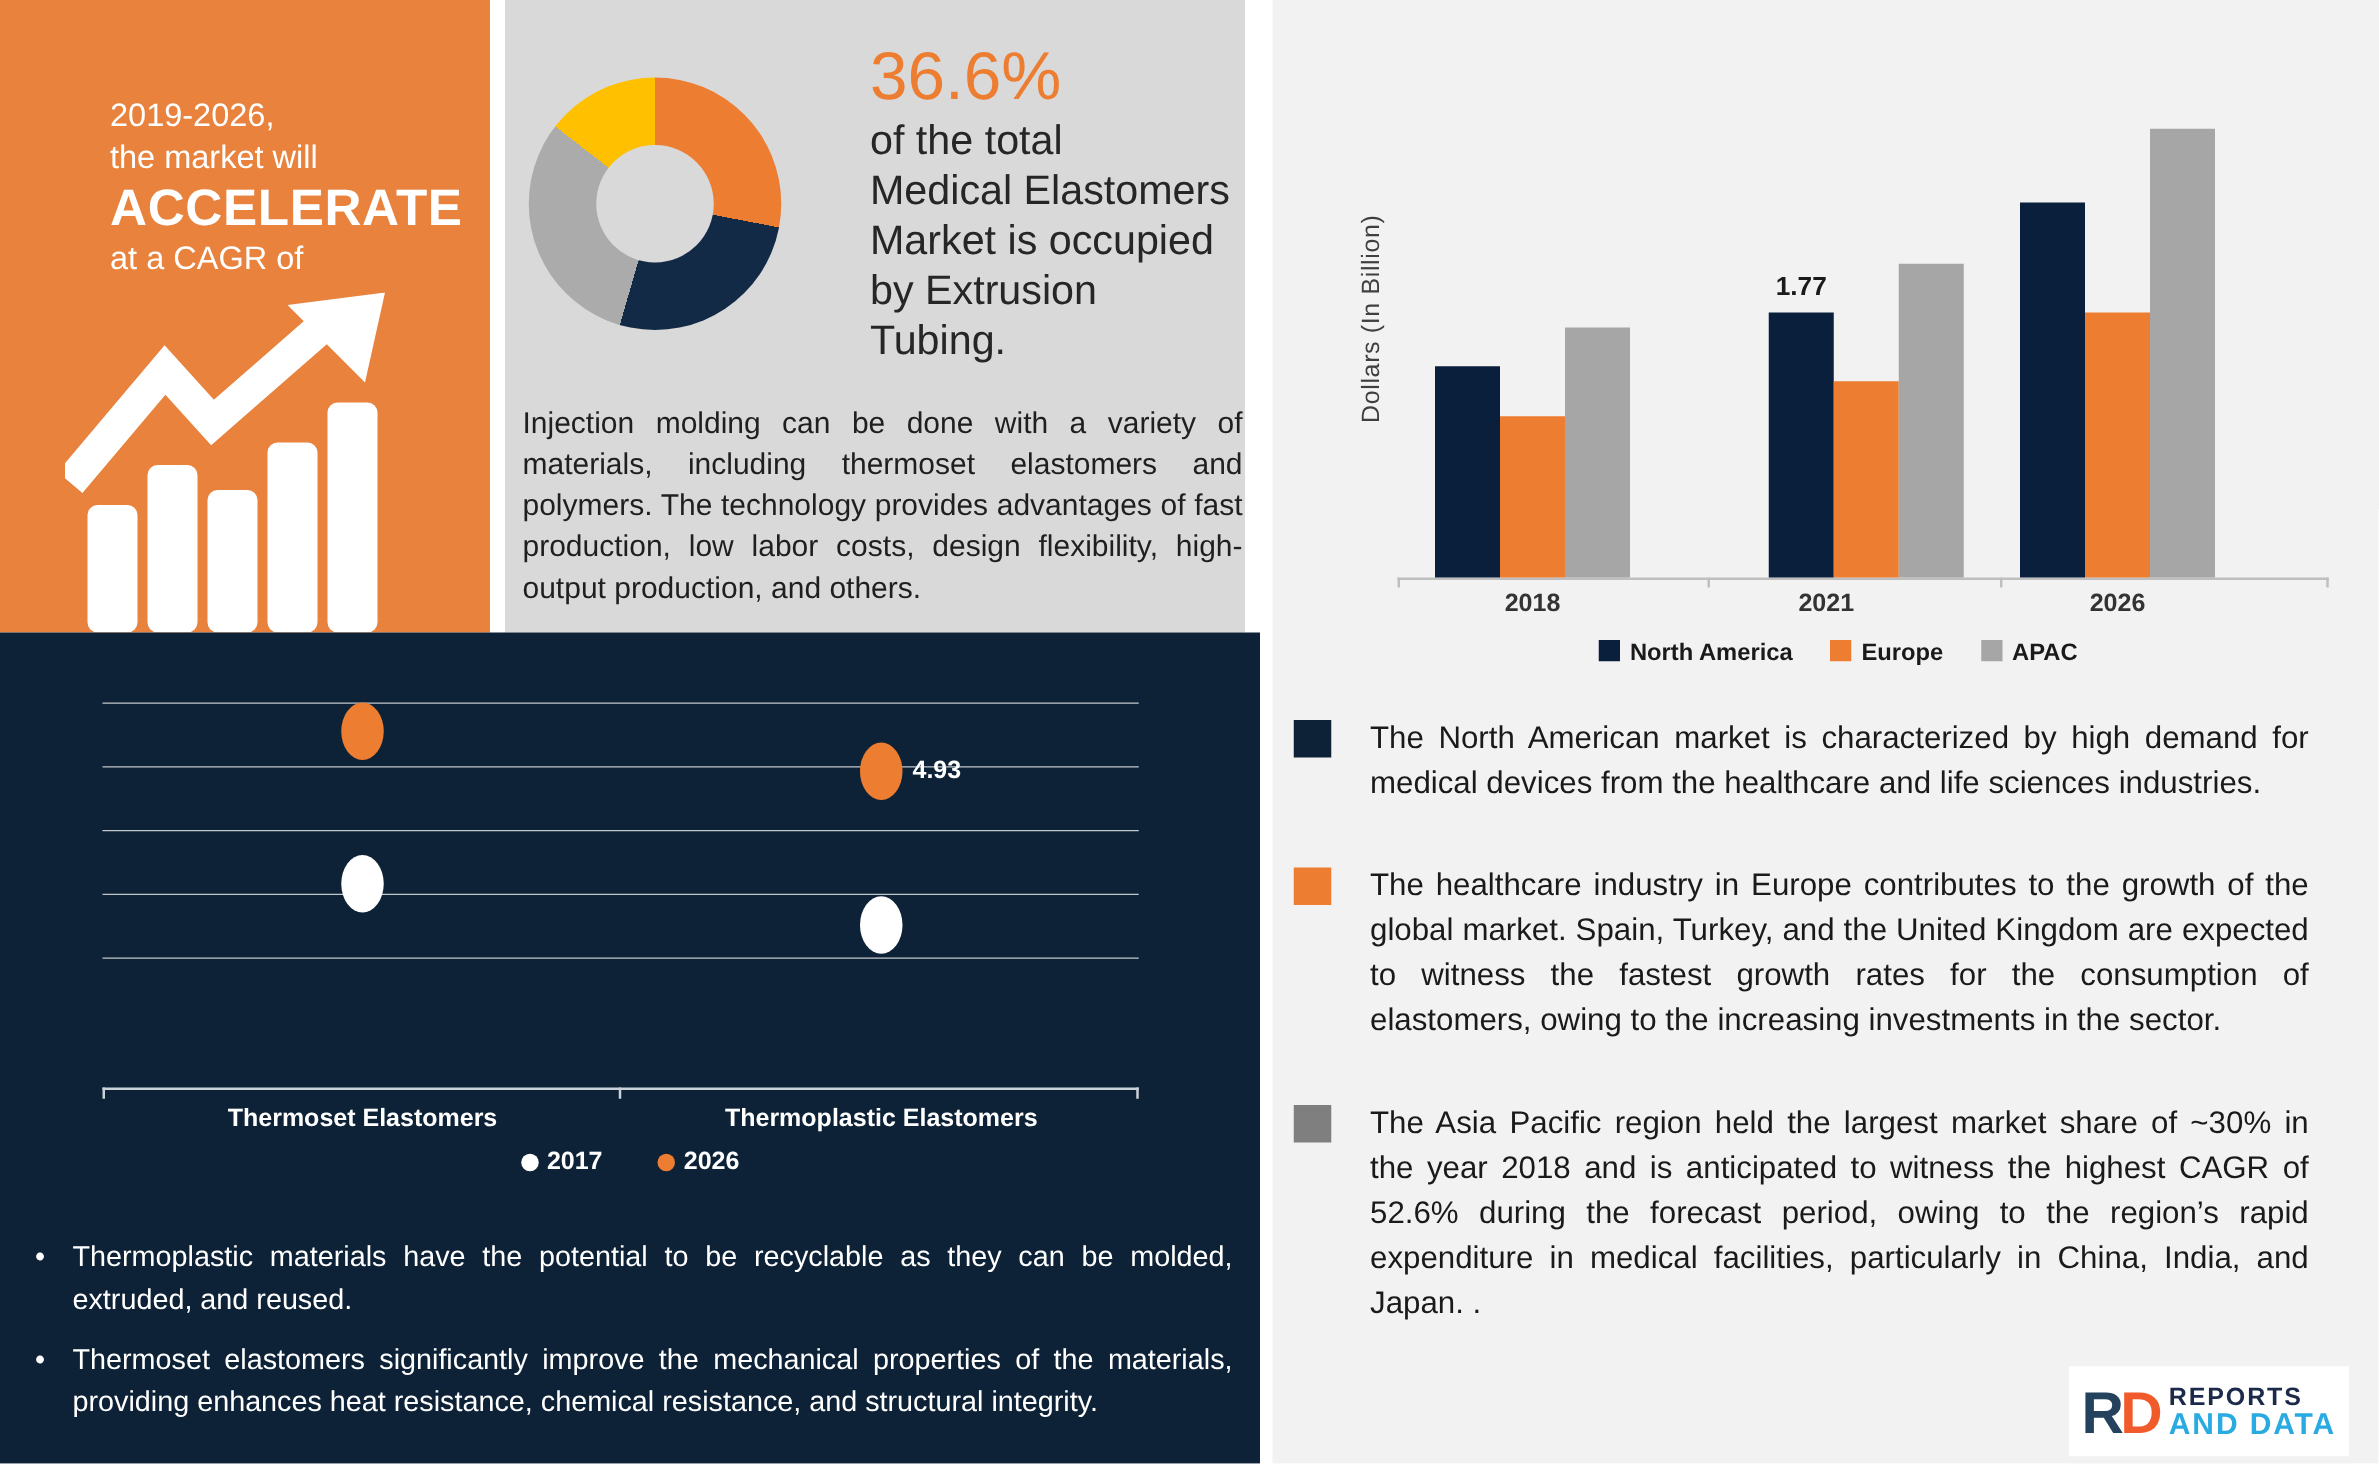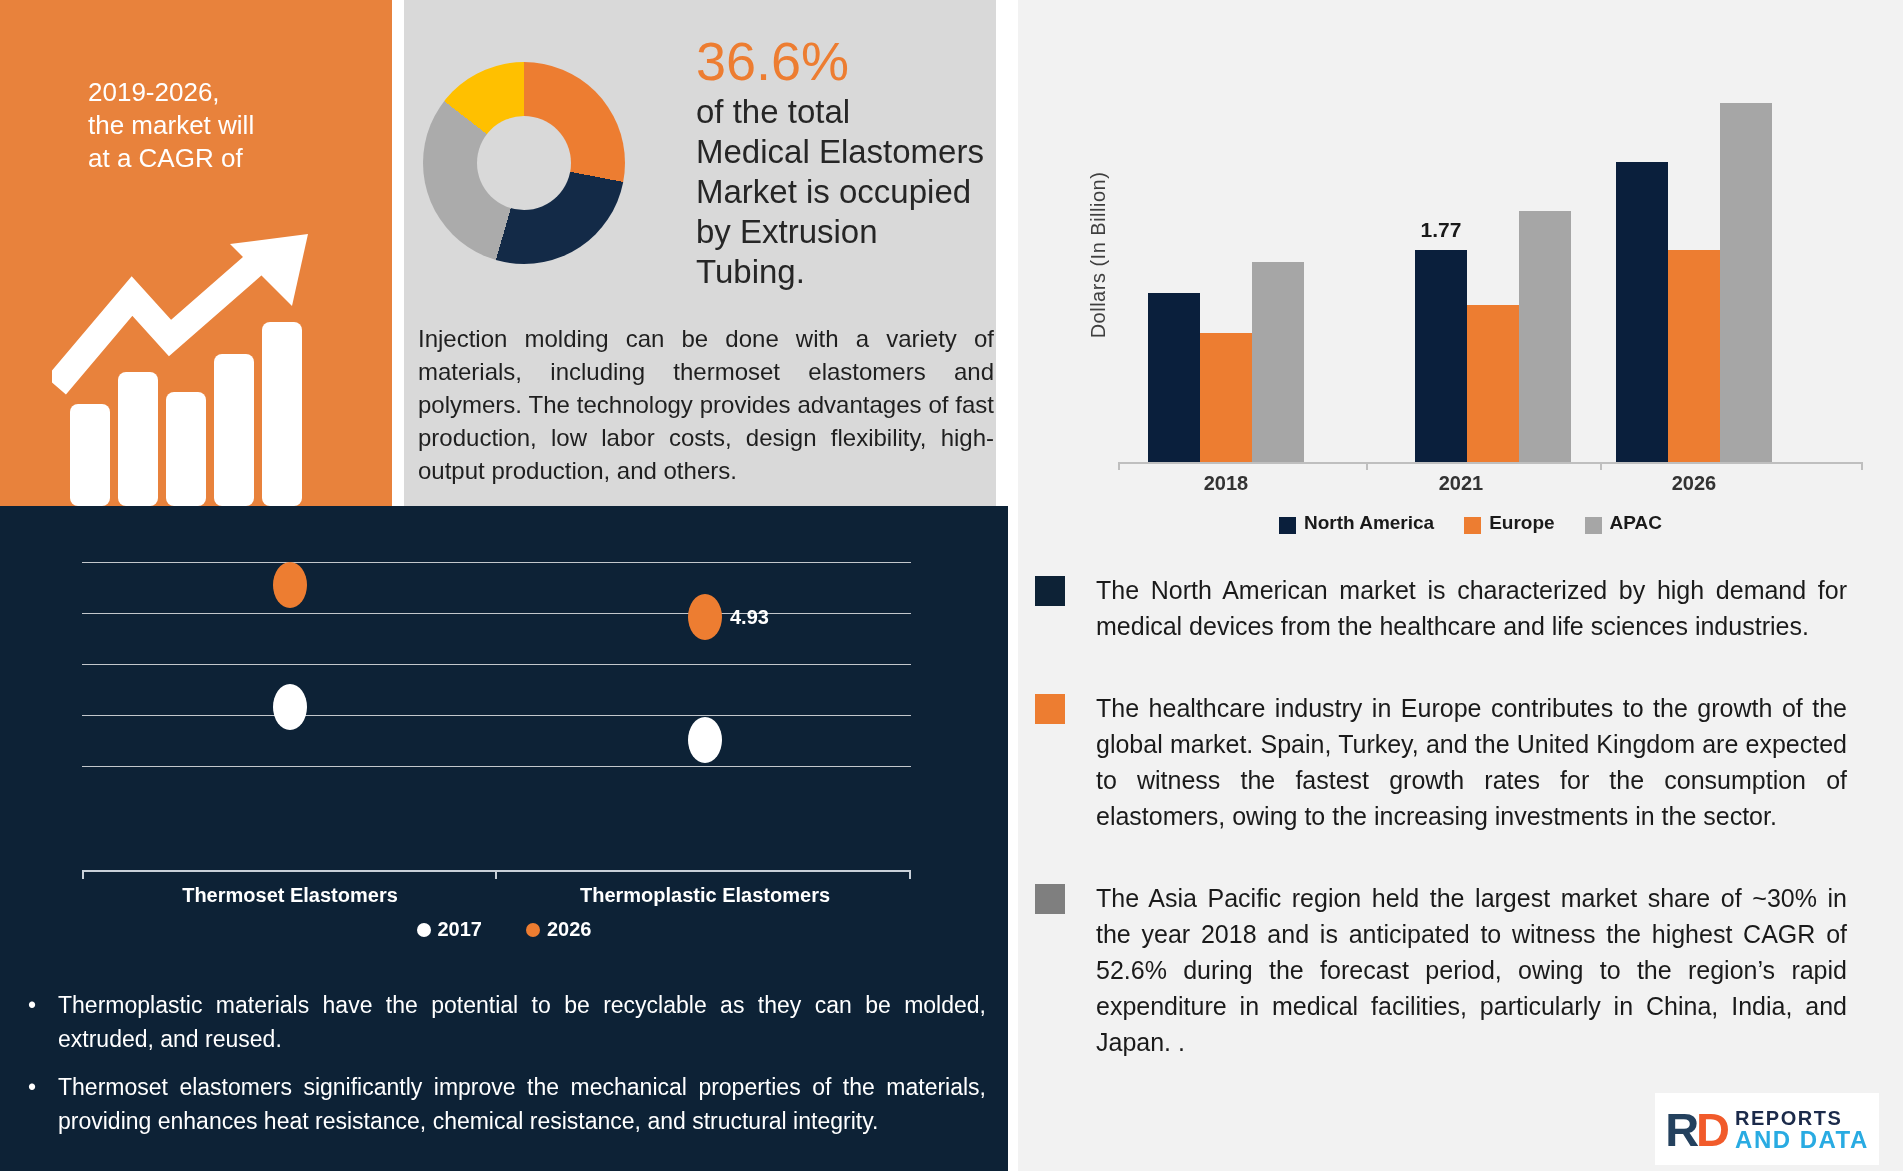--- a/index.html
+++ b/index.html
@@ -58,21 +58,21 @@
   .bar-group:nth-child(3){left:498px;}
   .bar{position:relative;width:52px;}
   .bar-label{position:absolute;top:-32px;left:50%;transform:translateX(-50%);
              font-size:21px;font-weight:700;color:#1a1a1a;}
   .bp-tick{position:absolute;top:377px;width:2px;height:8px;background:#BFBFBF;}
   .x-label{position:absolute;top:472px;width:156px;text-align:center;
            font-size:20px;font-weight:700;color:#333;}
   .x-label:nth-of-type(1){left:130px;}
   .bar-legend{position:absolute;left:60px;top:512px;width:785px;display:flex;
               justify-content:center;gap:30px;}
-  .bar-legend-item{display:flex;align-items:flex-end;gap:8px;font-size:19px;
+  .bar-legend-item{display:flex;align-items:flex-start;gap:8px;font-size:19px;
                    font-weight:700;color:#1a1a1a;}
   .bar-legend-swatch{width:17px;height:17px;}
   .rp-bullets{position:absolute;left:17px;top:572px;width:812px;}
   .rp-bullet{display:flex;margin-bottom:46px;}
   .rp-bullet .sq{width:30px;height:30px;margin-right:31px;flex:0 0 30px;margin-top:4px;}
   .rp-bullet p{margin:0;flex:1;font-size:25px;line-height:36px;color:#1a1a1a;text-align:justify;}
   .logo{position:absolute;left:637px;top:1093px;width:224px;height:72px;background:#fff;
         display:flex;align-items:center;justify-content:center;gap:8px;}
   .logo-mark{font-size:47px;font-weight:800;line-height:47px;letter-spacing:-3px;}
   .logo-r{color:#24415E;} .logo-d{color:#F15B2B;}
@@ -82,20 +82,21 @@
 </style>
 </head>
 <body>
 
 <div class="canvas">
 
   <section class="panel-orange">
     <div class="cagr-text">
       <div class="cagr-small">2019-2026,</div>
       <div class="cagr-small">the market will</div>
+      <div class="cagr-big">ACCELERATE</div>
       <div class="cagr-small">at a CAGR of</div>
     </div>
     <svg class="growth-icon" width="292" height="272" viewBox="0 0 292 272">
       <rect x="18" y="170" width="40" height="102" rx="8" fill="#fff"></rect>
       <rect x="66" y="138" width="40" height="134" rx="8" fill="#fff"></rect>
       <rect x="114" y="158" width="40" height="114" rx="8" fill="#fff"></rect>
       <rect x="162" y="120" width="40" height="152" rx="8" fill="#fff"></rect>
       <rect x="210" y="88" width="40" height="184" rx="8" fill="#fff"></rect>
       <path d="M4 152 L80 62 L118 104 L205 28" fill="none" stroke="#fff" stroke-width="26" stroke-linejoin="miter"></path>
       <polygon points="256,0 178,10 240,72" fill="#fff"></polygon>

